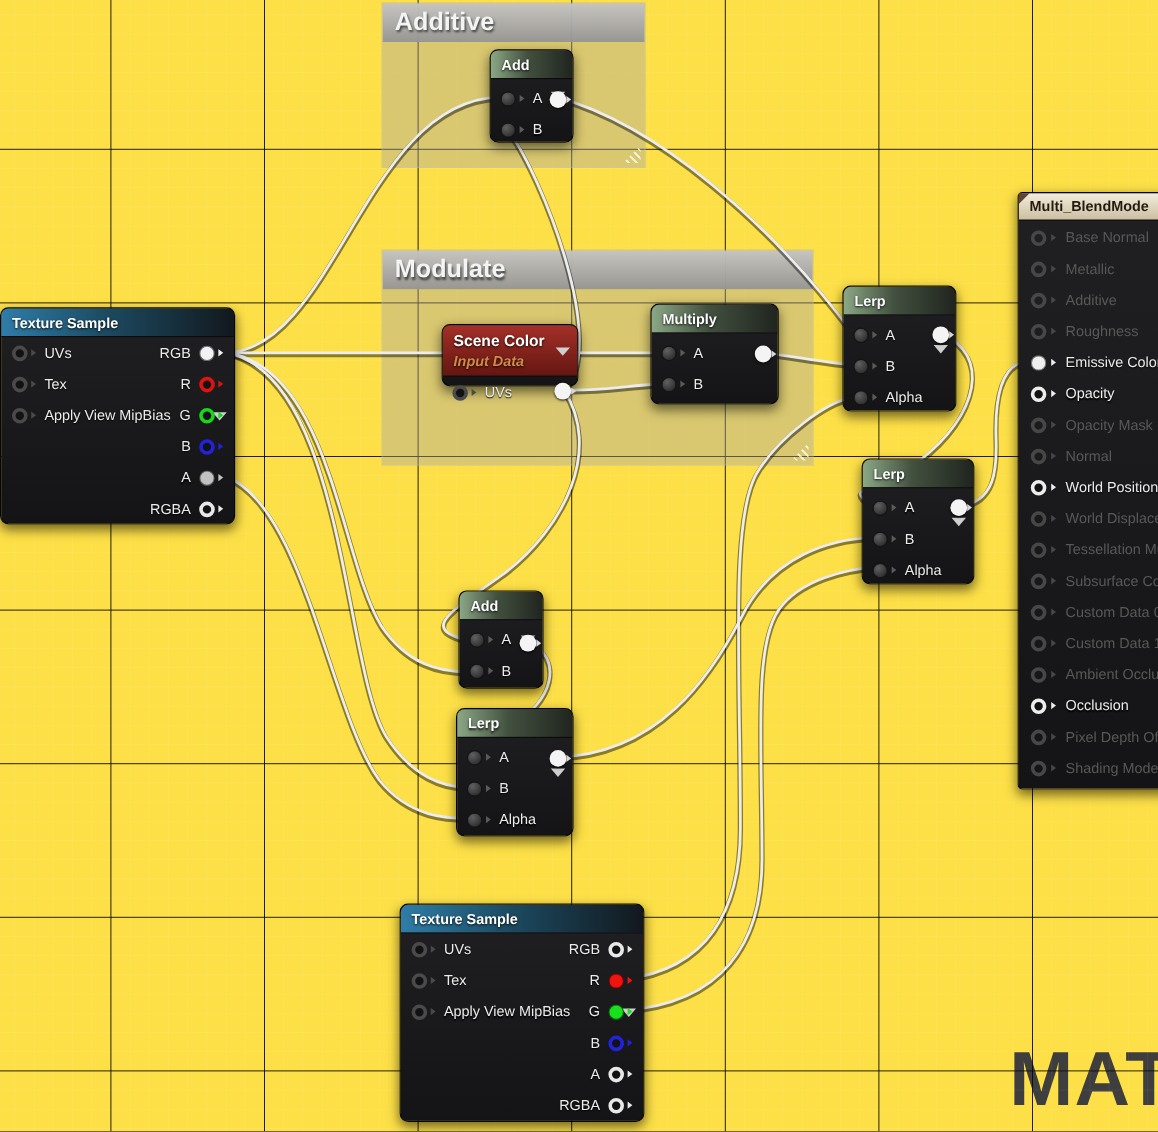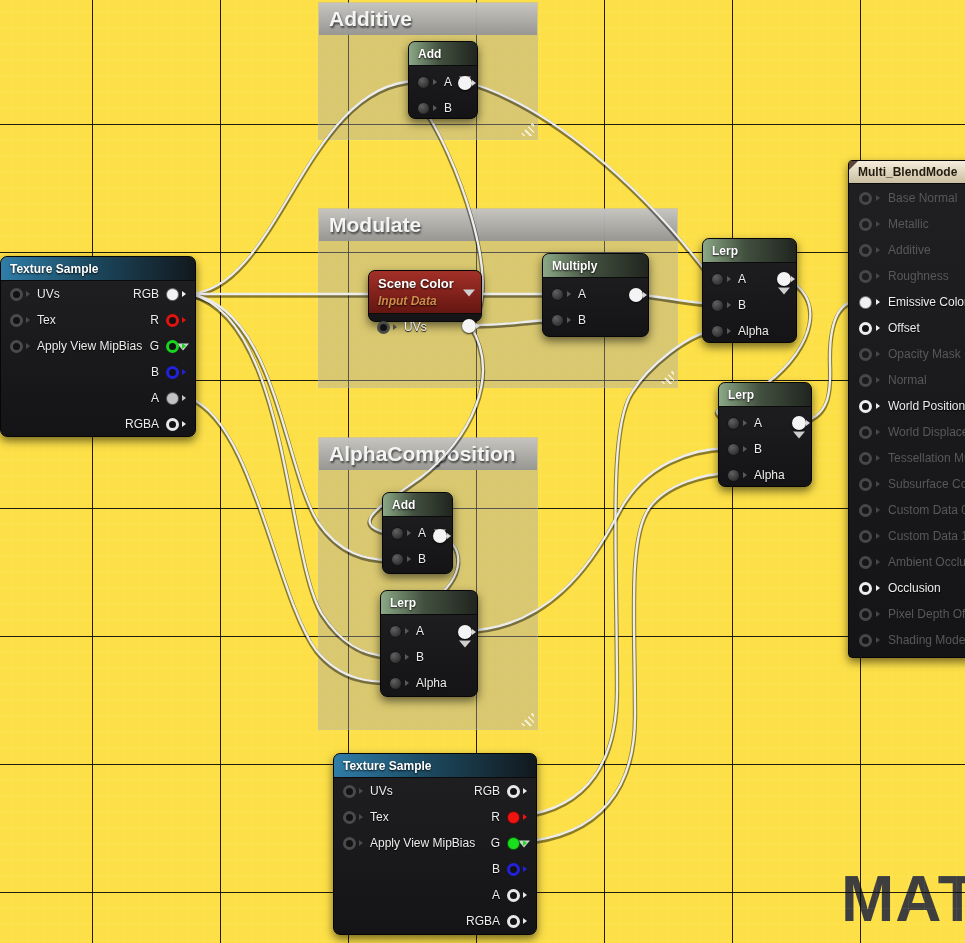--- a/index.html
+++ b/index.html
@@ -75,24 +75,20 @@
   <div class="gridlines"></div>
 
   <div class="comment" style="left:318px;top:2px;width:220px;height:138px;">
     <div class="chead">Additive</div>
     <div class="resize"></div>
   </div>
   <div class="comment" style="left:318px;top:208px;width:360px;height:180px;">
     <div class="chead">Modulate</div>
     <div class="resize"></div>
   </div>
-  <div class="comment" style="left:318px;top:437px;width:220px;height:293px;">
-    <div class="chead">AlphaComposition</div>
-    <div class="resize"></div>
-  </div>
 
   <svg id="wire-svg" width="965" height="943" viewBox="0 0 965 943">
       <g transform="translate(0,1.5)">
         <path d="M190,294 C280,288 305,84 416,81" class="wire-shadow"></path>
         <path d="M190,294 C330,295 440,294 550,294" class="wire-shadow"></path>
         <path d="M190,294 C276,308 284,468 318,522 C340,554 366,560 390,560" class="wire-shadow"></path>
         <path d="M190,294 C288,316 286,556 322,614 C344,648 370,656 389,656" class="wire-shadow"></path>
         <path d="M190,398 C254,424 276,596 316,650 C342,682 374,682 391,682" class="wire-shadow"></path>
         <path d="M470,325 C502,326 524,321 550,320" class="wire-shadow"></path>
         <path d="M470,325 C508,290 452,146 423,108" class="wire-shadow"></path>
@@ -426,21 +422,21 @@
           <span class="lbl-inactive">Roughness</span>
         </div>
         <div class="row">
           <span class="pin" style="background: rgb(240, 240, 240); border: 1px solid rgba(0, 0, 0, 0.5);"></span>
           <span class="wedge" style="border-left-color: rgb(237, 237, 237);"></span>
           <span>Emissive Color</span>
         </div>
         <div class="row">
           <span class="pin" style="border: 3px solid rgb(237, 237, 237); background: rgb(18, 18, 18);"></span>
           <span class="wedge" style="border-left-color: rgb(237, 237, 237);"></span>
-          <span>Offset</span>
+          <span>Opacity</span>
         </div>
         <div class="row">
           <span class="pin" style="border: 3px solid rgb(71, 71, 71); background: transparent;"></span>
           <span class="wedge" style="border-left-color: rgb(71, 71, 71);"></span>
           <span class="lbl-inactive">Opacity Mask</span>
         </div>
         <div class="row">
           <span class="pin" style="border: 3px solid rgb(71, 71, 71); background: transparent;"></span>
           <span class="wedge" style="border-left-color: rgb(71, 71, 71);"></span>
           <span class="lbl-inactive">Normal</span>

